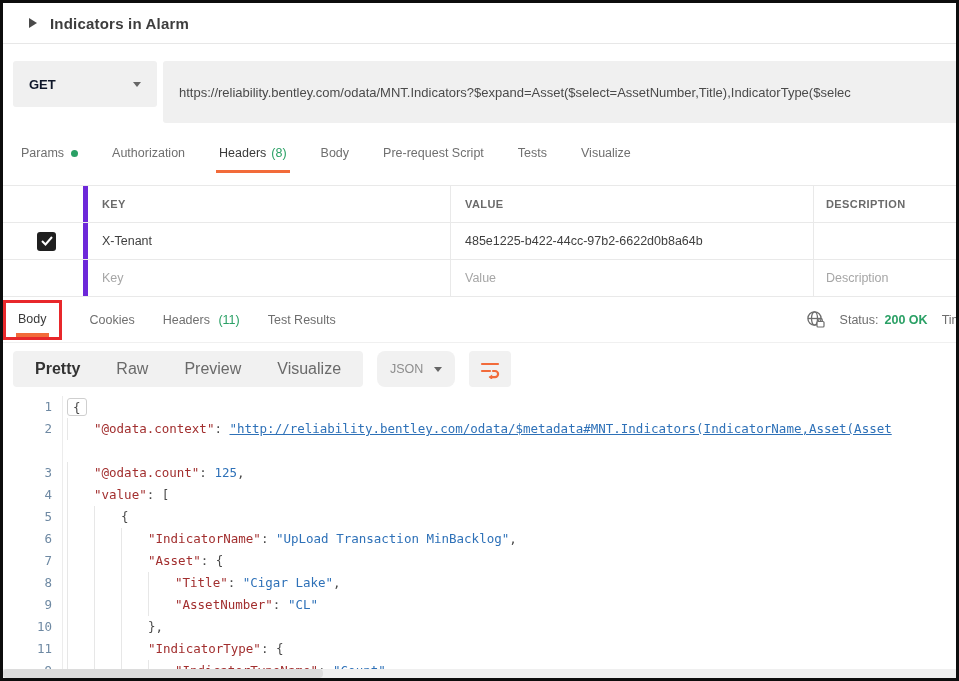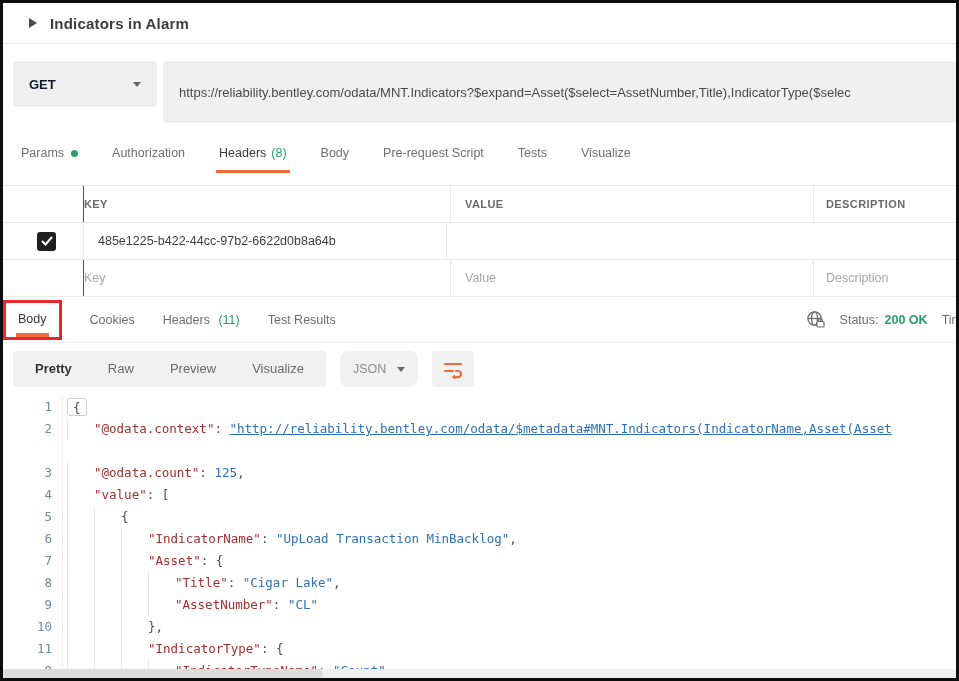--- a/index.html
+++ b/index.html
@@ -24,41 +24,41 @@
   .req-tab { font-size:12.5px; color:#6f6f6f; display:flex; align-items:center; position:relative; cursor:pointer; padding-bottom:4px; }
   .req-tab.active { color:#3a3a3a; }
   .req-tab.active::after { content:""; position:absolute; left:-3px; right:-3px; bottom:0; height:3px; background:#f26b3a; }
   .green { color:#2aa065; }
   .count { margin-left:5px; }
   .dot { width:7px; height:7px; border-radius:50%; background:#2aa065; margin-left:7px; display:inline-block; }
   
   .htable { margin-top:12px; border-top:1px solid #e9e9e9; font-size:12.5px; }
   .trow { display:flex; height:37px; border-bottom:1px solid #e9e9e9; align-items:center; }
   .c-check { width:80px; flex:none; display:flex; align-items:center; }
-  .c-key { width:367px; flex:none; border-left:1px solid #6d28d9; align-self:stretch; display:flex; align-items:center; }
+  .c-key { width:367px; flex:none; border-left:5px solid #6d28d9; padding-left:14px; align-self:stretch; display:flex; align-items:center; }
   .c-val { width:363px; flex:none; border-left:1px solid #e9e9e9; padding-left:14px; align-self:stretch; display:flex; align-items:center; }
   .c-desc { flex:1; border-left:1px solid #e9e9e9; padding-left:12px; align-self:stretch; display:flex; align-items:center; }
   .th-text { font-size:11px; font-weight:700; color:#6a6a6a; letter-spacing:.4px; }
   .cell-text { color:#3f3f3f; }
   .placeholder { color:#a6a6a6; }
   .checkbox { width:19px; height:19px; background:#1f1f1f; border-radius:3px; margin-left:34px; display:flex; align-items:center; justify-content:center; cursor:pointer; }
   
   .resp-row { height:46px; display:flex; align-items:center; position:relative; border-bottom:1px solid #f0f0f0; }
   .red-box { border:3px solid #e8282b; padding:9px 10px 0 10px; margin-left:0; }
   .resp-active-label { display:block; font-size:12.5px; color:#3a3a3a; padding:0 2px 7px 2px; border-bottom:4px solid #f26b3a; cursor:pointer; }
   .resp-tab { font-size:12.5px; color:#6f6f6f; margin-left:28px; cursor:pointer; }
   .resp-tab:first-of-type { margin-left:28px; }
   .resp-right { position:absolute; right:-6px; top:0; height:100%; display:flex; align-items:center; gap:14px; }
   .status-label { font-size:12.5px; color:#6e6e6e; }
   .status-value { font-size:12.5px; color:#2aa065; font-weight:700; margin-left:-8px; }
   .time-label { font-size:12.5px; color:#6e6e6e; }
   
   .view-bar { display:flex; gap:14px; margin:8px 0 0 10px; height:36px; }
   .segmented { background:#f1f1f1; border-radius:4px; display:flex; align-items:center; padding:0 4px; }
-  .seg-item { font-size:13px; color:#6a6a6a; padding:0 18px; cursor:pointer; line-height:36px; }
+  .seg-item { font-size:16px; color:#6a6a6a; padding:0 18px; cursor:pointer; line-height:36px; }
   .seg-item.active { color:#333; font-weight:700; }
   .fmt-select { background:#f1f1f1; border-radius:8px; width:78px; display:flex; align-items:center; justify-content:space-between; padding:16px 13px; cursor:pointer; }
   .fmt-label { font-size:12.5px; color:#8d8d8d; }
   .wrap-btn { background:#f1f1f1; border-radius:4px; width:42px; display:flex; align-items:center; justify-content:center; cursor:pointer; }
   
   .code-area { margin-top:9px; font-family:"DejaVu Sans Mono", monospace; font-size:12.5px; height:288px; overflow:hidden; }
   .code-line { display:flex; height:22px; line-height:22px; }
   .ln { width:60px; flex:none; text-align:right; padding-right:10px; color:#6e89a3; border-right:1px solid #ececec; }
   .lc { display:flex; padding-left:4px; white-space:pre; }
   .guide { width:27px; flex:none; border-left:1px solid #e7e7e7; }
@@ -132,20 +132,23 @@
         </div>
     </div>
     <div class="trow">
       <div class="c-check">
         <span class="checkbox">
           <svg width="12" height="10" viewBox="0 0 12 10">
               <polyline points="1,5 4.5,8.5 11,1" fill="none" stroke="#ffffff" stroke-width="2"></polyline>
             </svg>
         </span>
       </div>
+      <div class="c-key">
+          <span class="cell-text">X-Tenant</span>
+        </div>
       <div class="c-val">
           <span class="cell-text">485e1225-b422-44cc-97b2-6622d0b8a64b</span>
         </div>
       <div class="c-desc">
           <span class="cell-text"></span>
         </div>
     </div>
     <div class="trow">
       <div class="c-check"></div>
       <div class="c-key">

